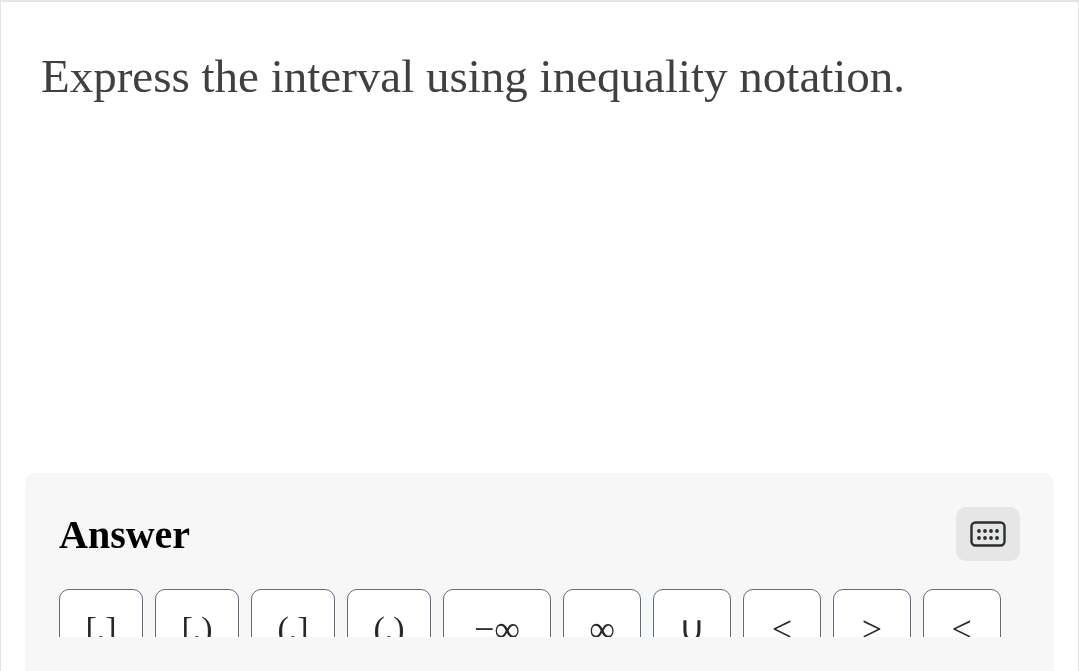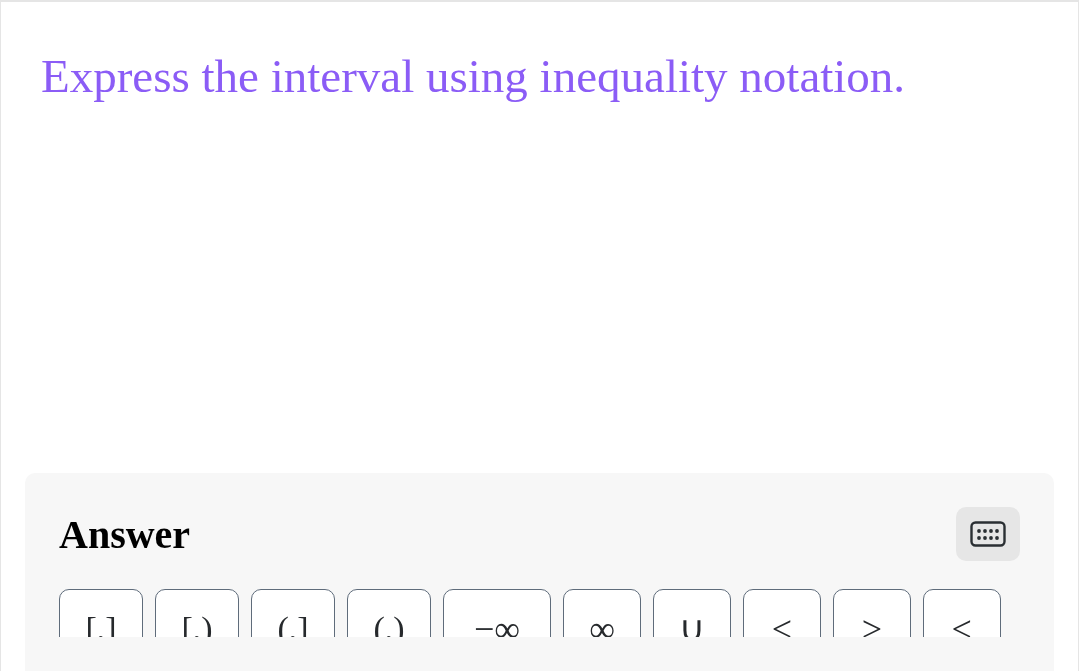--- a/index.html
+++ b/index.html
@@ -19,21 +19,21 @@
     position: relative;
     border-top: 2px solid #e5e5e5;
     border-left: 1px solid #e5e5e5;
     border-right: 1px solid #e5e5e5;
   }
   .question {
     padding: 44px 40px 0 40px;
     font-size: 47px;
     line-height: 1.3;
     font-weight: 400;
-    color: #8b5cf6;
+    color: #404040;
   }
   .expression {
     text-align: center;
     font-size: 50px;
     margin-top: 90px;
     font-family: 'Times New Roman', serif;
   }
   .answer-panel {
     position: absolute;
     left: 24px;

